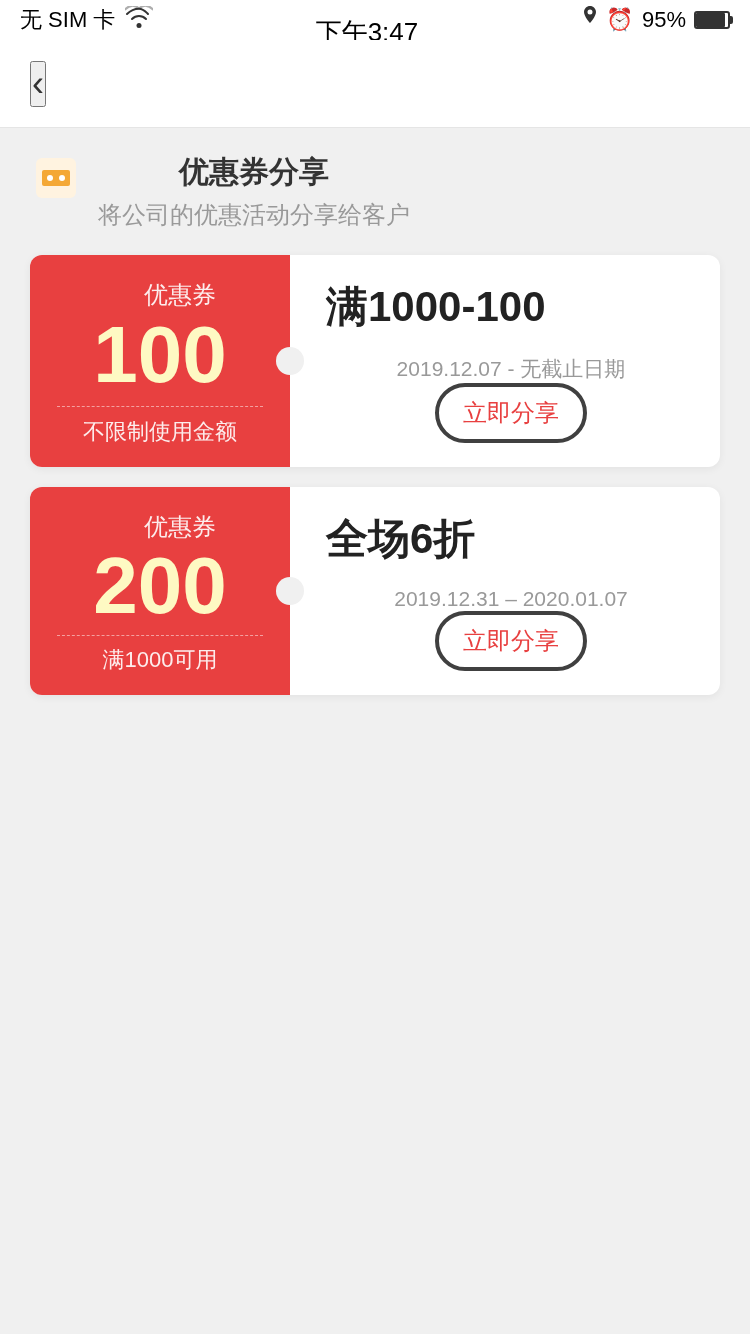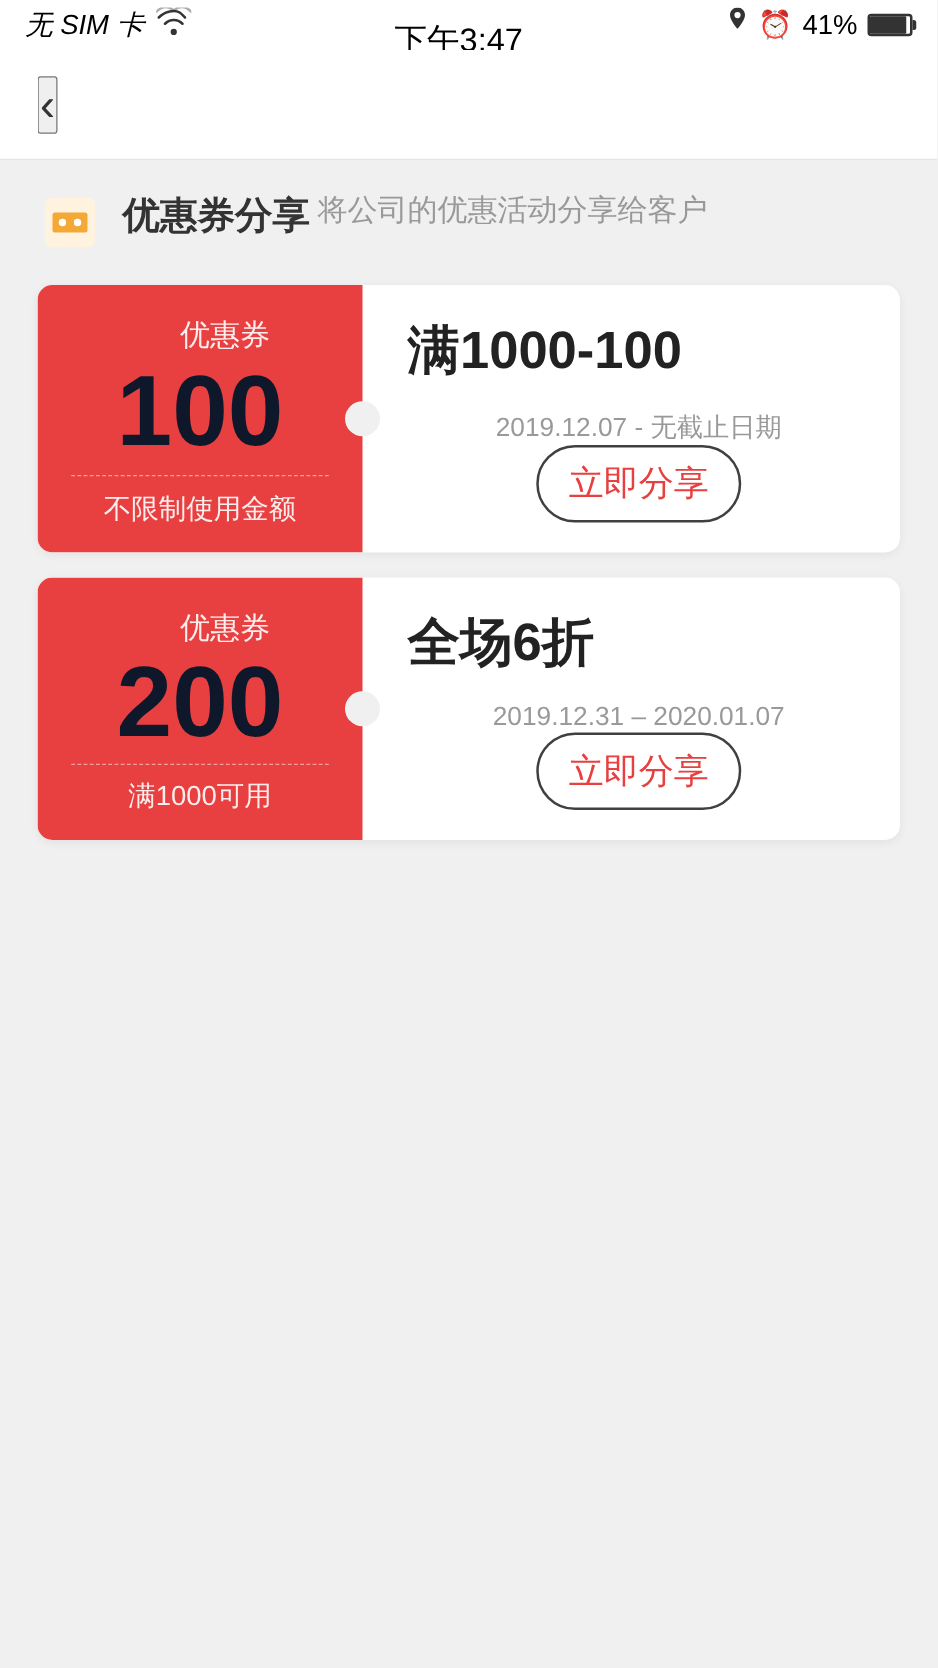--- a/index.html
+++ b/index.html
@@ -22,21 +22,20 @@
       justify-content: space-between;
       padding: 0 20px;
       font-size: 24px;
       font-weight: 500;
     }
     .status-left {
       display: flex;
       align-items: center;
       gap: 10px;
       font-size: 22px;
-      font-style: italic;
     }
     .status-center {
       font-size: 26px;
       font-weight: 500;
       margin-top: 24px;
     }
     .status-right {
       display: flex;
       align-items: center;
       gap: 8px;
@@ -107,22 +106,23 @@
       background: #f0f0f0;
       border-radius: 8px;
       display: flex;
       align-items: center;
       justify-content: center;
       font-size: 30px;
       flex-shrink: 0;
     }
     .section-text-group {
       display: flex;
-      flex-direction: row;
+      flex-direction: column;
       gap: 6px;
+      align-items: center;
     }
     .section-title {
       font-size: 30px;
       font-weight: 600;
       color: #333;
     }
     .section-subtitle {
       font-size: 24px;
       color: #999;
     }
@@ -175,21 +175,21 @@
 
     .coupon-label {
       font-size: 24px;
       color: rgba(255,255,255,0.9);
       text-align: center;
       font-weight: 400;
       margin-left: 40px;
     }
     .coupon-amount {
       font-size: 80px;
-      color: #0f172a;
+      color: #fef9c3;
       font-weight: 700;
       line-height: 1;
       text-align: right;
     }
     .coupon-divider {
       width: 90%;
       border: none;
       border-top: 1px dashed rgba(255,255,255,0.5);
       margin: 6px 0;
     }
@@ -217,24 +217,24 @@
       align-items: center;
       justify-content: space-between;
       margin-top: 12px;
       flex-direction: column;
     }
     .coupon-date {
       font-size: 21px;
       color: #999;
     }
     .share-btn {
-      border: 2px solid #404040;
+      border: 4px solid #404040;
       border-radius: 36px;
       padding: 10px 24px;
-      font-size: 28px;
+      font-size: 24px;
       color: #e84040;
       background: transparent;
       cursor: pointer;
       white-space: nowrap;
     }
 
     
     .empty-area {
       background: #f0f0f0;
       flex: 1;
@@ -257,21 +257,21 @@
     </span>
   </div>
   <div class="status-center">下午3:47</div>
   <div class="status-right">
     <span>
       <svg width="18" height="22" viewBox="0 0 18 22" fill="#333">
           <path d="M9 0C5.7 0 3 2.7 3 6c0 4.5 6 11 6 11s6-6.5 6-11c0-3.3-2.7-6-6-6zm0 8.5a2.5 2.5 0 1 1 0-5 2.5 2.5 0 0 1 0 5z"></path>
         </svg>
     </span>
     <span>⏰</span>
-    <span>41%</span>
+    <span>95%</span>
     <div class="battery-bar">
       <div class="battery-fill"></div>
     </div>
   </div>
 </div>
 
 <div class="nav-bar">
   <button class="nav-back">‹</button>
 </div>
 

